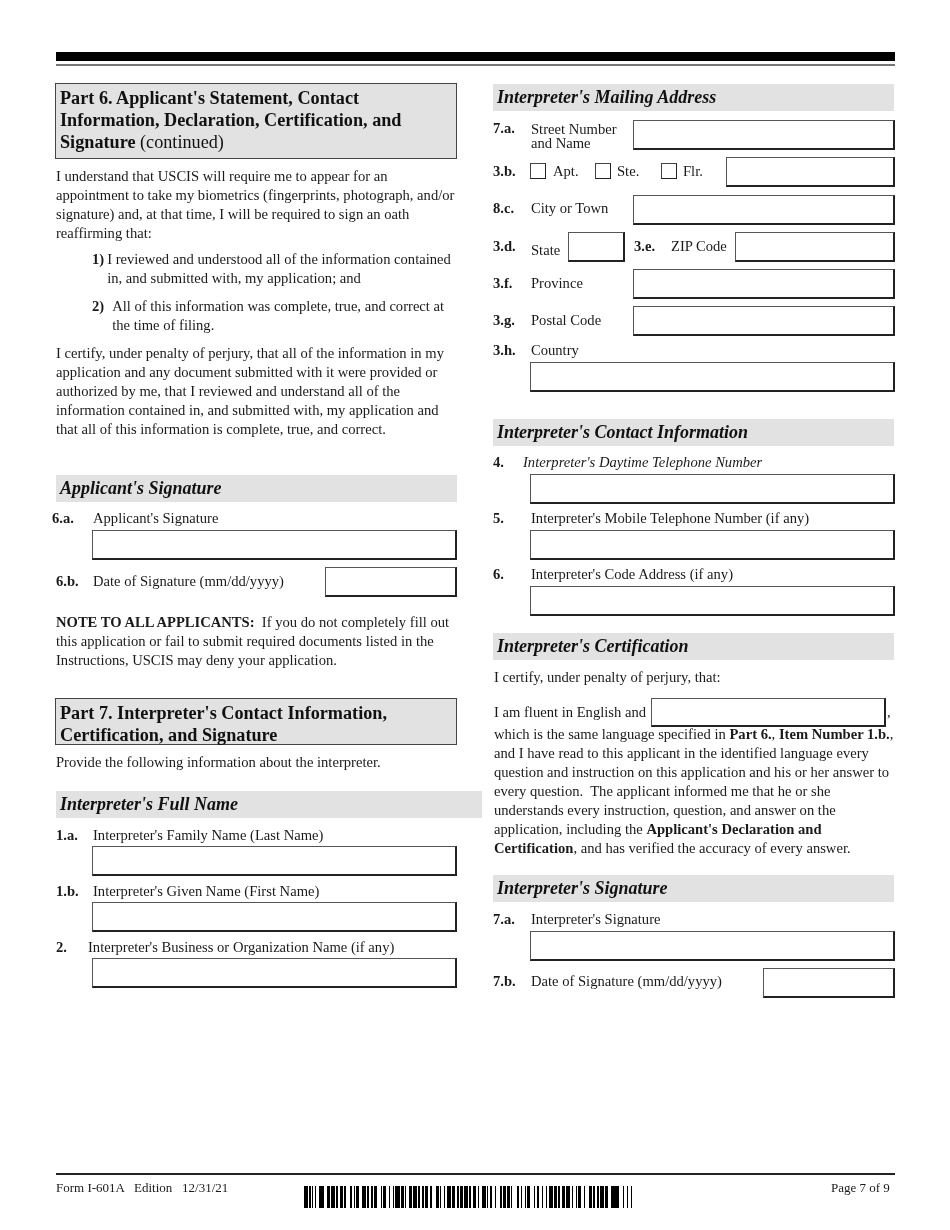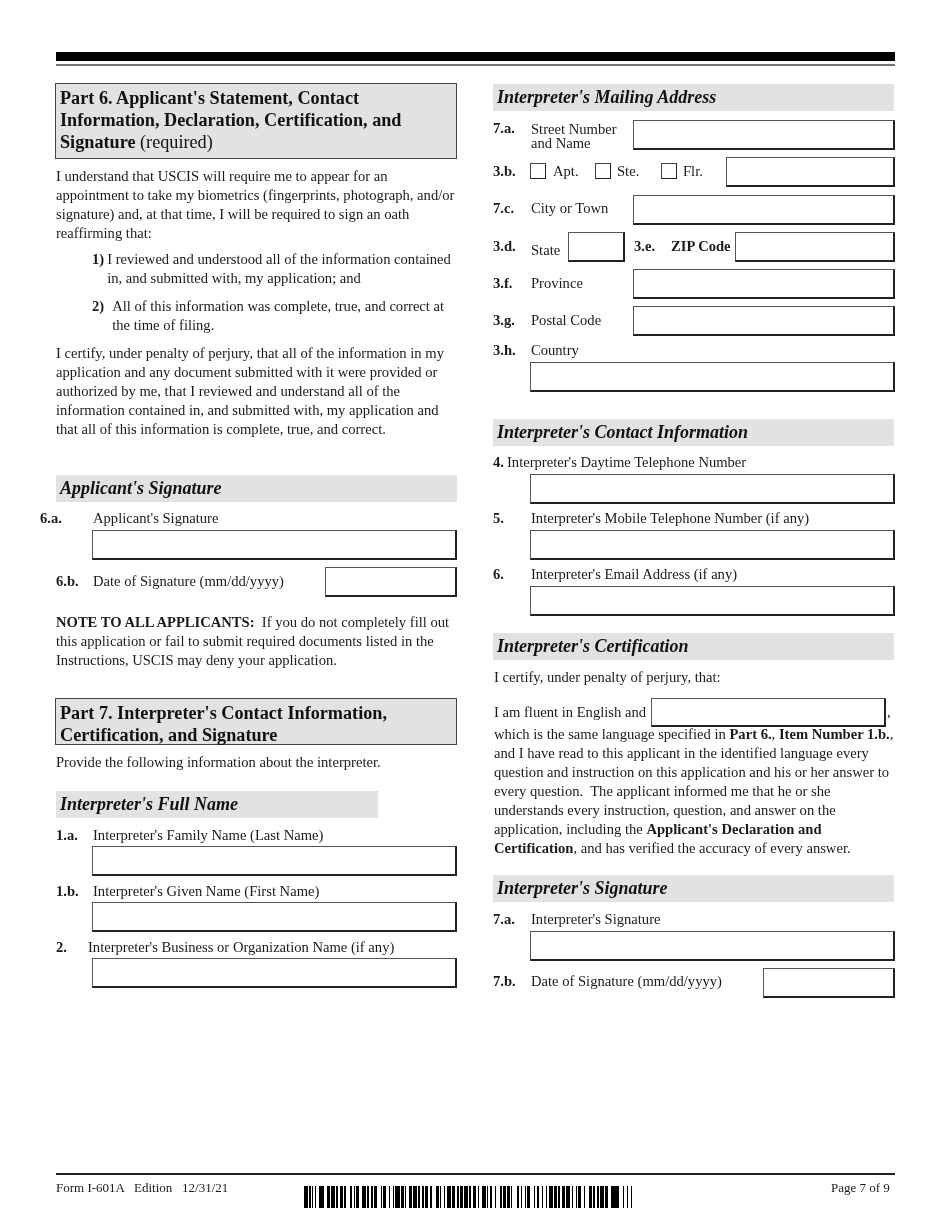--- a/index.html
+++ b/index.html
@@ -45,21 +45,21 @@
   .barcode span { display: block; background: #000; height: 100%; }
   b { font-weight: bold; }
 </style>
 </head>
 <body>
 
 <div class="topbar-thick"></div>
 <div class="topbar-thin"></div>
 
 <div class="part-header" style="left:55px; top:83px; width:402px; height:76px;">
-  <span>Part 6.  Applicant's Statement, Contact Information, Declaration, Certification, and Signature</span><span class="normal"> (required)</span>
+  <span>Part 6.  Applicant's Statement, Contact Information, Declaration, Certification, and Signature</span><span class="normal"> (continued)</span>
 </div>
 
 <div class="para" style="left:56px; top:167px; width:400px;">I understand that USCIS will require me to appear for an appointment to take my biometrics (fingerprints, photograph, and/or signature) and, at that time, I will be required to sign an oath reaffirming that:</div>
 
 <div class="para" style="left:92px; top:250px; width:365px;">
   <span style="display:flex;">
     <b style="margin-right:3px;">1)</b>
     <span>I reviewed and understood all of the information contained in, and submitted with, my application; and</span>
   </span>
 </div>
@@ -67,37 +67,37 @@
   <span style="display:flex;">
     <b style="margin-right:8px;">2)</b>
     <span>All of this information was complete, true, and correct at the time of filing.</span>
   </span>
 </div>
 
 <div class="para" style="left:56px; top:344px; width:402px;">I certify, under penalty of perjury, that all of the information in my application and any document submitted with it were provided or authorized by me, that I reviewed and understand all of the information contained in, and submitted with, my application and that all of this information is complete, true, and correct.</div>
 
 <div class="sec-header" style="left:56px; top:475px; width:401px;">Applicant's Signature</div>
 
-<div class="num" style="left:40px; top:509px;">6.a.</div>
+<div class="num" style="left:52px; top:509px;">6.a.</div>
 <div class="lbl" style="left:93px; top:509px;">Applicant's Signature</div>
 <div class="field" style="left:92px; top:530px; width:365px; height:30px;"></div>
 
 <div class="num" style="left:56px; top:572px;">6.b.</div>
 <div class="lbl" style="left:93px; top:572px;">Date of Signature (mm/dd/yyyy)</div>
 <div class="field" style="left:325px; top:567px; width:132px; height:30px;"></div>
 
 <div class="para" style="left:56px; top:613px; width:402px;">
   <b>NOTE TO ALL APPLICANTS:</b><span style="white-space:pre-wrap;">  If you do not completely fill out this application or fail to submit required documents listed in the Instructions, USCIS may deny your application.</span>
 </div>
 
 <div class="part-header" style="left:55px; top:698px; width:402px; height:47px;">Part 7.  Interpreter's Contact Information, Certification, and Signature</div>
 
 <div class="para" style="left:56px; top:753px; width:402px;">Provide the following information about the interpreter.</div>
 
-<div class="sec-header" style="left:56px; top:791px; width:322px;">Interpreter's Full Name</div>
+<div class="sec-header" style="left:56px; top:791px; width:426px;">Interpreter's Full Name</div>
 
 <div class="num" style="left:56px; top:826px;">1.a.</div>
 <div class="lbl" style="left:93px; top:826px;">Interpreter's Family Name (Last Name)</div>
 <div class="field" style="left:92px; top:846px; width:365px; height:30px;"></div>
 
 <div class="num" style="left:56px; top:882px;">1.b.</div>
 <div class="lbl" style="left:93px; top:882px;">Interpreter's Given Name (First Name)</div>
 <div class="field" style="left:92px; top:902px; width:365px; height:30px;"></div>
 
 <div class="num" style="left:56px; top:938px;">2.</div>
@@ -115,55 +115,55 @@
 
 <div class="num" style="left:493px; top:162px;">3.b.</div>
 <div class="cb" style="left:530px; top:163px;"></div>
 <div class="lbl" style="left:553px; top:162px;">Apt.</div>
 <div class="cb" style="left:595px; top:163px;"></div>
 <div class="lbl" style="left:617px; top:162px;">Ste.</div>
 <div class="cb" style="left:661px; top:163px;"></div>
 <div class="lbl" style="left:683px; top:162px;">Flr.</div>
 <div class="field" style="left:726px; top:157px; width:169px; height:30px;"></div>
 
-<div class="num" style="left:493px; top:199px;">7.c.</div>
+<div class="num" style="left:493px; top:199px;">8.c.</div>
 <div class="lbl" style="left:531px; top:199px;">City or Town</div>
 <div class="field" style="left:633px; top:195px; width:262px; height:30px;"></div>
 
 <div class="num" style="left:493px; top:237px;">3.d.</div>
 <div class="lbl" style="left:531px; top:241px;">State</div>
 <div class="field" style="left:568px; top:232px; width:57px; height:30px;"></div>
 <div class="num" style="left:634px; top:237px;">3.e.</div>
-<div class="lbl" style="left:671px; top:237px;font-weight:bold;">ZIP Code</div>
+<div class="lbl" style="left:671px; top:237px;">ZIP Code</div>
 <div class="field" style="left:735px; top:232px; width:160px; height:30px;"></div>
 
 <div class="num" style="left:493px; top:274px;">3.f.</div>
 <div class="lbl" style="left:531px; top:274px;">Province</div>
 <div class="field" style="left:633px; top:269px; width:262px; height:30px;"></div>
 
 <div class="num" style="left:493px; top:311px;">3.g.</div>
 <div class="lbl" style="left:531px; top:311px;">Postal Code</div>
 <div class="field" style="left:633px; top:306px; width:262px; height:30px;"></div>
 
 <div class="num" style="left:493px; top:341px;">3.h.</div>
 <div class="lbl" style="left:531px; top:341px;">Country</div>
 <div class="field" style="left:530px; top:362px; width:365px; height:30px;"></div>
 
 <div class="sec-header" style="left:493px; top:419px; width:401px;">Interpreter's Contact Information</div>
 
 <div class="num" style="left:493px; top:453px;">4.</div>
-<div class="lbl" style="left:507px; top:453px;">Interpreter's Daytime Telephone Number</div>
+<div class="lbl" style="left:523px; top:453px;font-style:italic;">Interpreter's Daytime Telephone Number</div>
 <div class="field" style="left:530px; top:474px; width:365px; height:30px;"></div>
 
 <div class="num" style="left:493px; top:509px;">5.</div>
 <div class="lbl" style="left:531px; top:509px;">Interpreter's Mobile Telephone Number (if any)</div>
 <div class="field" style="left:530px; top:530px; width:365px; height:30px;"></div>
 
 <div class="num" style="left:493px; top:565px;">6.</div>
-<div class="lbl" style="left:531px; top:565px;">Interpreter's Email Address (if any)</div>
+<div class="lbl" style="left:531px; top:565px;">Interpreter's Code Address (if any)</div>
 <div class="field" style="left:530px; top:586px; width:365px; height:30px;"></div>
 
 <div class="sec-header" style="left:493px; top:633px; width:401px;">Interpreter's Certification</div>
 
 <div class="para" style="left:494px; top:668px; width:400px;">I certify, under penalty of perjury, that:</div>
 
 <div class="lbl" style="left:494px; top:703px;text-align:right;">I am fluent in English and</div>
 <div class="field" style="left:651px; top:698px; width:235px; height:29px;"></div>
 <div class="lbl" style="left:887px; top:703px;">,</div>
 

